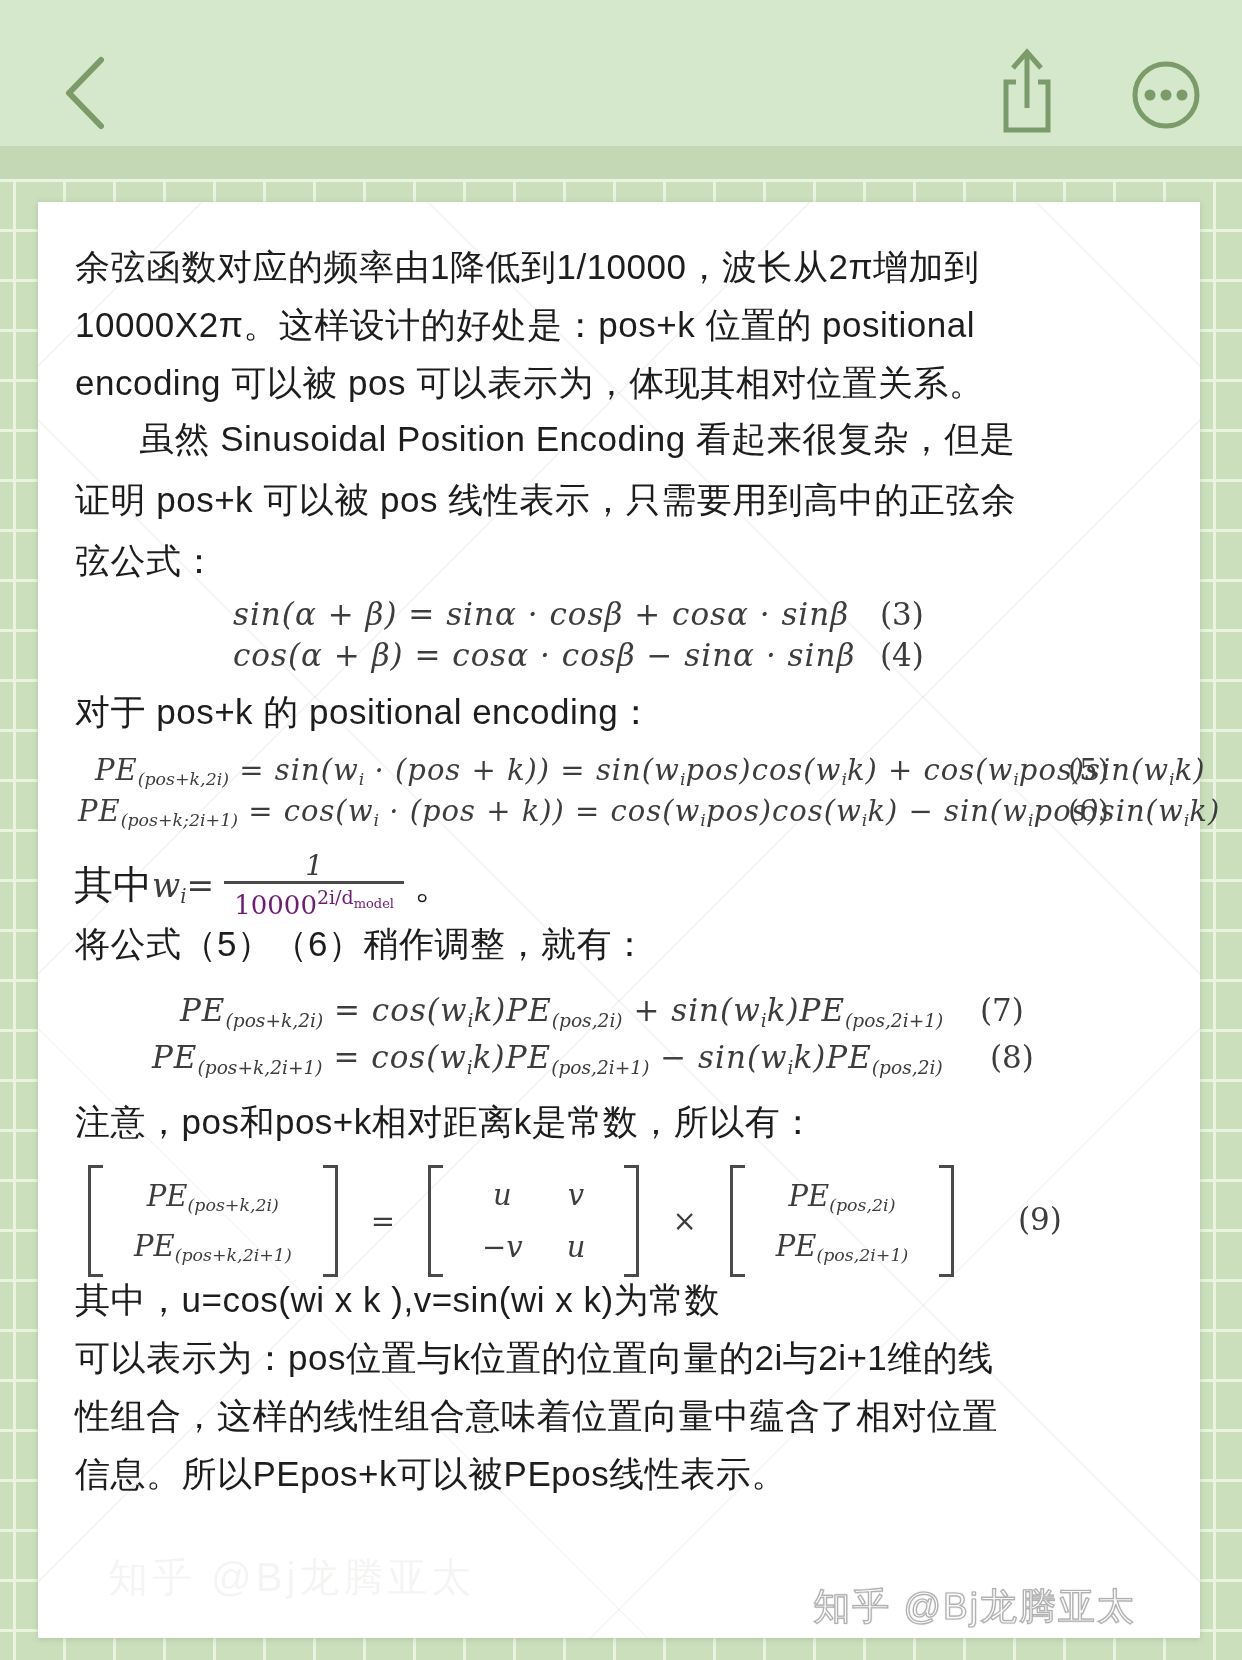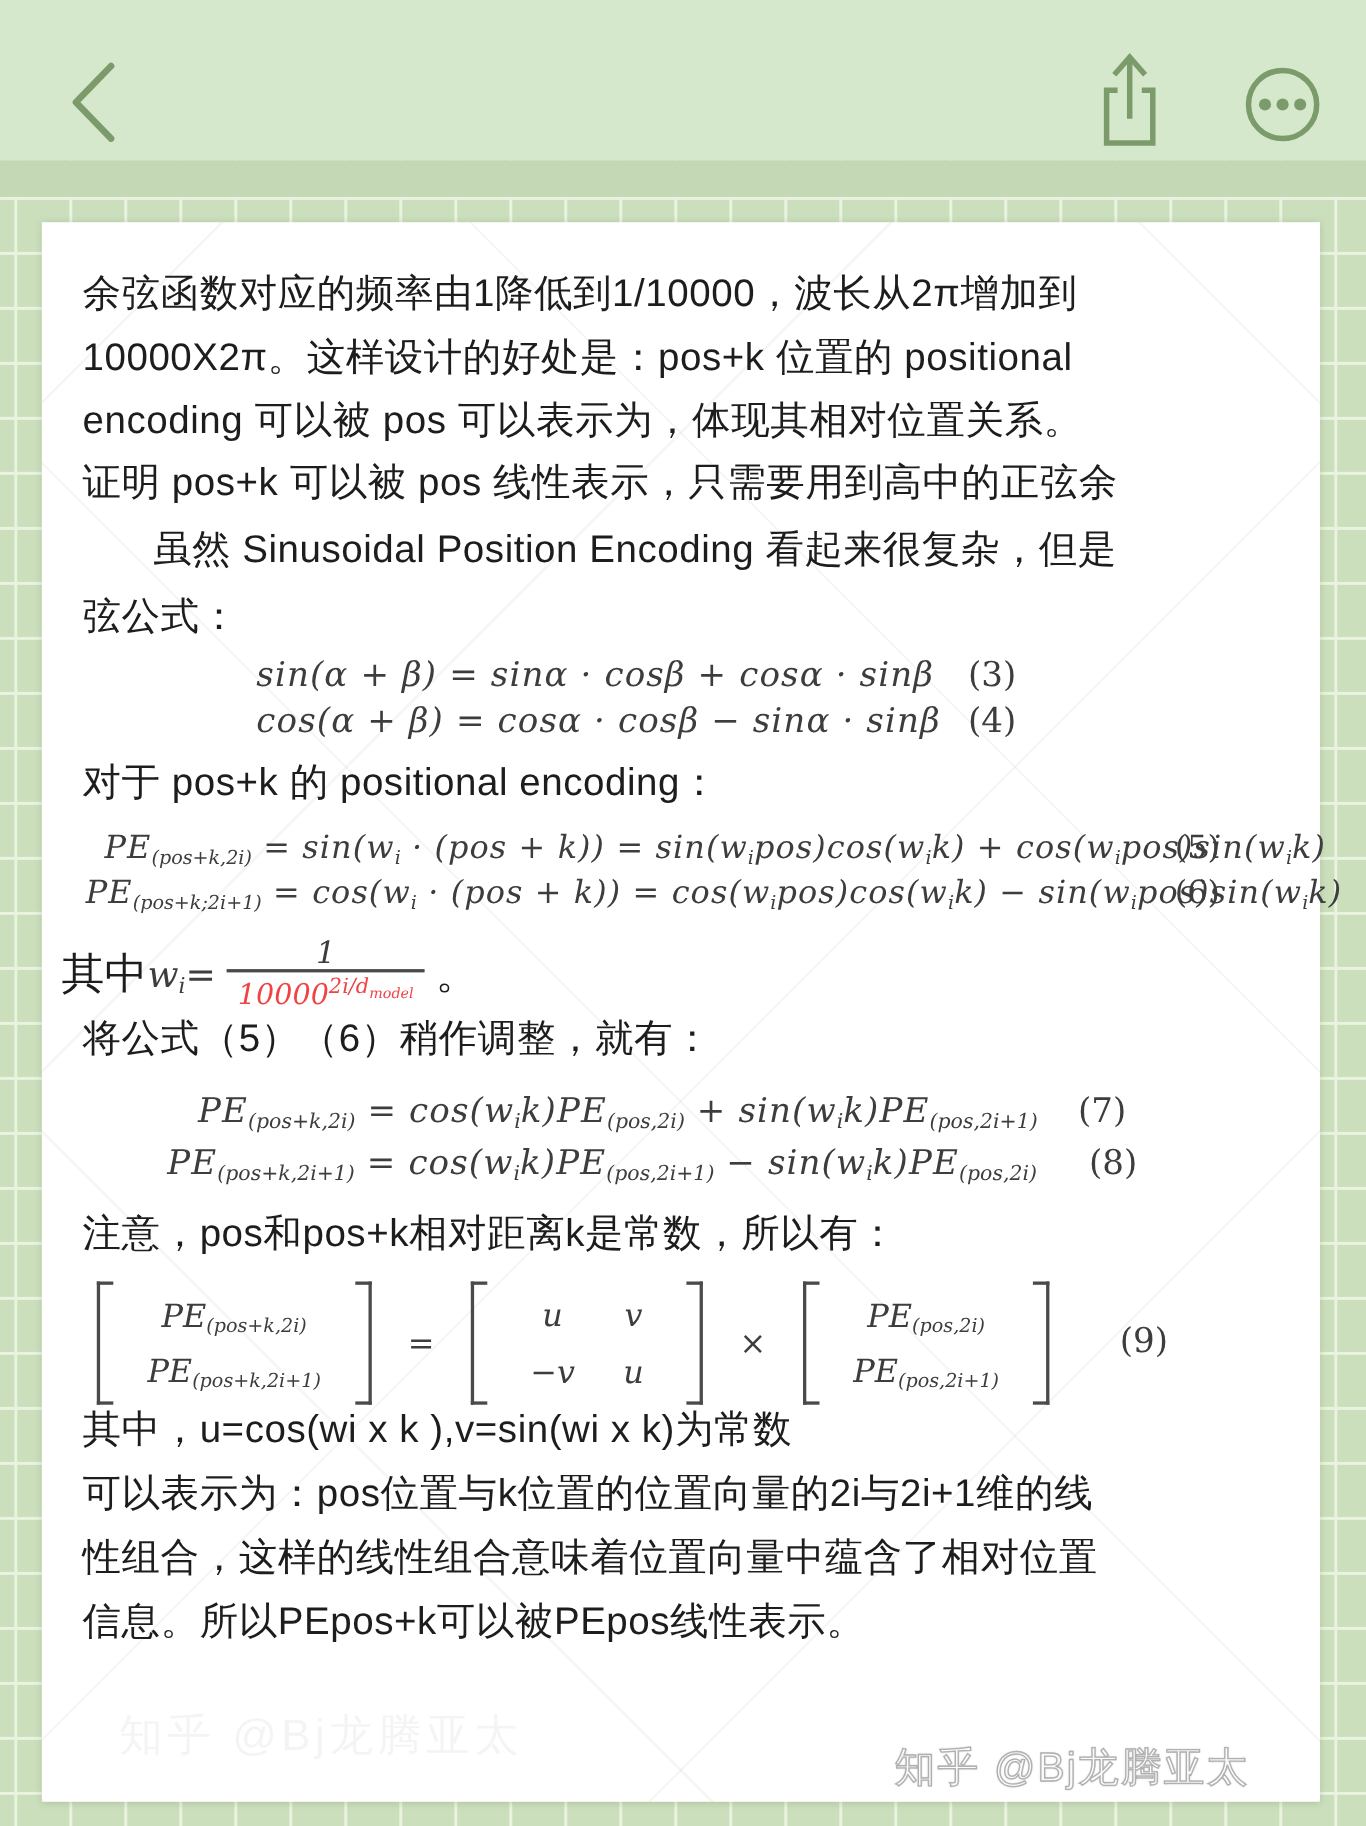--- a/index.html
+++ b/index.html
@@ -35,27 +35,27 @@
     position:absolute;white-space:nowrap;
     font-family:"DejaVu Serif","Liberation Serif",serif;
     font-style:italic;color:#3d3d3d;letter-spacing:1px;
   }
   .frow sub{font-size:.6em;vertical-align:-.3em;line-height:0;letter-spacing:0;}
   .ftag{position:absolute;top:0;font-style:normal;letter-spacing:0;color:#3d3d3d;}
   .f34{font-size:31px;}
   .f56{font-size:29px;}
   .f78{font-size:31px;}
   
-  .wirow{position:absolute;left:18px;top:640px;height:86px;display:flex;align-items:center;color:#1d1d1d;text-align:center;}
+  .wirow{position:absolute;left:36px;top:640px;height:86px;display:flex;align-items:center;color:#1d1d1d;text-align:center;}
   .wirow .cjk{font-size:39px;color:#1d1d1d;}
   .wirow .math{font-family:"DejaVu Serif","Liberation Serif",serif;font-style:italic;color:#3d3d3d;font-size:33px;}
   .wirow .math sub{font-size:.6em;vertical-align:-.3em;line-height:0;}
   .frac{display:inline-flex;flex-direction:column;align-items:center;margin:0 10px;vertical-align:middle;}
   .frac .num{font-family:"DejaVu Serif",serif;font-style:italic;font-size:28px;color:#3d3d3d;line-height:30px;}
-  .frac .den{border-top:3px solid #4a4a4a;padding:2px 10px 0 10px;font-family:"DejaVu Serif",serif;font-style:italic;font-size:26px;color:#ef4444;}
+  .frac .den{border-top:3px solid #4a4a4a;padding:2px 10px 0 10px;font-family:"DejaVu Serif",serif;font-size:26px;color:#701a75;}
   .frac .exp{font-size:19px;vertical-align:10px;letter-spacing:0;}
   .frac .exp sub{font-size:13px;vertical-align:-4px;}
   
   .f9{position:absolute;left:50px;top:963px;height:112px;display:flex;align-items:center;
       font-family:"DejaVu Serif","Liberation Serif",serif;font-style:italic;color:#3d3d3d;font-size:29px;gap:13px;}
   .f9 sub{font-size:.6em;vertical-align:-.3em;line-height:0;}
   .brk{width:15px;align-self:stretch;}
   .brkL{border-left:3px solid #4a4a4a;border-top:3px solid #4a4a4a;border-bottom:3px solid #4a4a4a;}
   .brkR{border-right:3px solid #4a4a4a;border-top:3px solid #4a4a4a;border-bottom:3px solid #4a4a4a;}
   .vec{display:flex;flex-direction:column;justify-content:center;row-gap:16px;padding:8px 18px;}
@@ -109,22 +109,22 @@
 
   <div class="card">
 
     <div class="para p1" style="top:36px;">
       <div class="tline">余弦函数对应的频率由1降低到1/10000，波长从2π增加到</div>
       <div class="tline">10000X2π。这样设计的好处是：pos+k 位置的 positional</div>
       <div class="tline">encoding 可以被 pos 可以表示为，体现其相对位置关系。</div>
     </div>
 
     <div class="para p2" style="top:206px;">
+      <div class="tline indent">虽然 Sinusoidal Position Encoding 看起来很复杂，但是</div>
       <div class="tline">证明 pos+k 可以被 pos 线性表示，只需要用到高中的正弦余</div>
-      <div class="tline indent">虽然 Sinusoidal Position Encoding 看起来很复杂，但是</div>
       <div class="tline">弦公式：</div>
     </div>
 
     <div class="frow f34" style="left:195px;top:394px;">
       <span>sin(α + β) = sinα · cosβ + cosα · sinβ</span>
       <span class="ftag" style="left:647px;">(3)</span>
     </div>
     <div class="frow f34" style="left:195px;top:435px;">
       <span>cos(α + β) = cosα · cosβ − sinα · sinβ</span>
       <span class="ftag" style="left:647px;">(4)</span>

